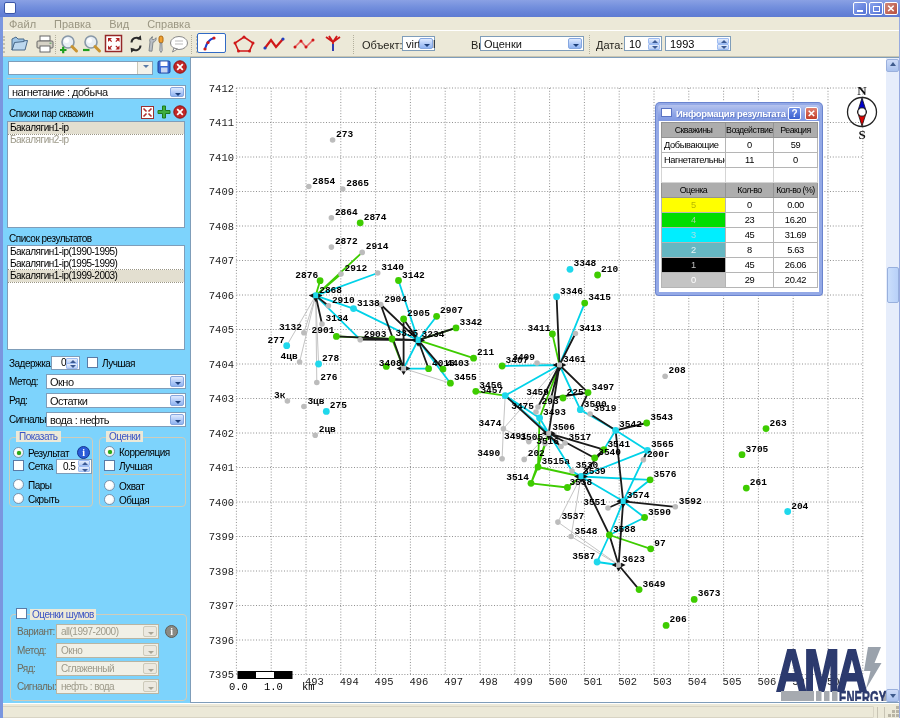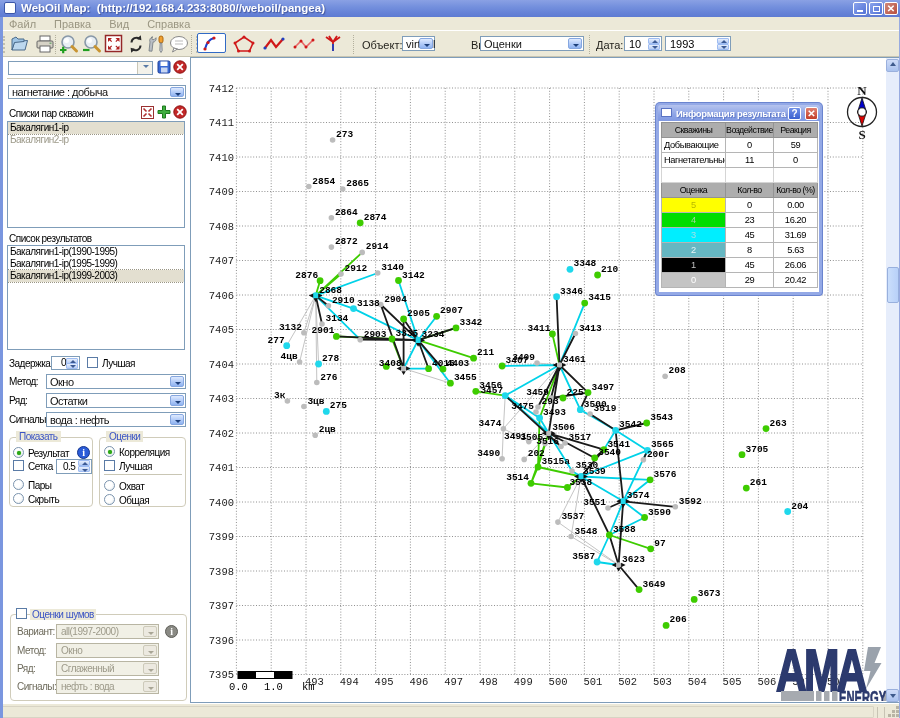--- a/index.html
+++ b/index.html
@@ -21,21 +21,21 @@
 .combo .ar{position:absolute;right:1px;top:1px;bottom:1px;width:14px;background:linear-gradient(#dfeafe,#b9d0f9 45%,#8fb3f1);border:1px solid #86a7e0;border-radius:2px}
 .combo .ar:after{content:"";position:absolute;left:3.5px;top:4.5px;border:3.5px solid transparent;border-top-color:#1c3f7a}
 .combo .tx{position:absolute;left:3px;top:1px}
 .spin{background:#fff;border:1px solid #7f9db9;height:15px}
 .spin .tx{position:absolute;left:4px;top:1px}
 .spin .up,.spin .dn{position:absolute;right:1px;width:12px;height:6px;background:linear-gradient(#e6eefc,#b9cef4);border:1px solid #9ebcf2;border-radius:1px}
 .spin .up{top:0.5px}.spin .dn{bottom:0.5px}
 .spin .up:after{content:"";position:absolute;left:2.5px;top:1px;border:3px solid transparent;border-bottom:3.5px solid #3c5a94;border-top:none}
 .spin .dn:after{content:"";position:absolute;left:2.5px;top:1.5px;border:3px solid transparent;border-top:3.5px solid #3c5a94;border-bottom:none}
 
-#lp{font-size:10px;letter-spacing:-0.5px;left:0;top:57px;width:190px;height:646px;background:#ffffff;border-left:3px solid #7a96df;padding:4px 3px 0 2px}
+#lp{font-size:10px;letter-spacing:-0.5px;left:0;top:57px;width:190px;height:646px;background:#7dd3fc;border-left:3px solid #7a96df;padding:4px 3px 0 2px}
 .flatcombo{position:absolute;background:#fff;border:1px solid #7f9db9;height:14px}
 .lbx{background:#fff;border:1px solid #7f9db9;overflow:hidden}
 .lbx .it{padding:0 2px;height:12px;line-height:12px}
 .sel{background:#e3dfd0;outline:1px dotted #9a9685}
 .gray{color:#9d9a8a}
 .grp{position:absolute;border:1px solid #d0ccba;border-radius:4px}
 .grp .cap{position:absolute;top:-7px;left:6px;background:#ece9d8;padding:0 3px;color:#3b54c4}
 .radio{position:absolute;width:11px;height:11px;border-radius:50%;border:1px solid #7b94ae;background:radial-gradient(circle at 35% 35%,#fff 45%,#dde5ea)}
 .radio.on:after{content:"";position:absolute;left:2.5px;top:2.5px;width:4px;height:4px;border-radius:50%;background:#2ba816;box-shadow:0 0 1px #2ba816}
 .chk{position:absolute;width:11px;height:11px;border:1px solid #5a7ba6;background:#fff}
@@ -62,21 +62,20 @@
 .iwb{position:absolute;top:1.5px;width:13px;height:13px;border:1px solid #fff;border-radius:2px;color:#fff;font-weight:bold;font-size:10px;text-align:center;line-height:12px}
 #iwtbl{position:absolute;left:2px;top:16px;width:156px;border-collapse:collapse;font-size:9.3px;letter-spacing:-0.4px;color:#000;table-layout:fixed}
 #iwtbl td{border:1px solid #b5b5b5;height:15px;padding:0;text-align:center;background:#fff;white-space:nowrap;overflow:hidden}
 #iwtbl td.h{background:#adadad;border-color:#939393;font-size:8.8px;letter-spacing:-0.5px}
 #iwtbl td.e{border-color:#d5d5d5}
 
 #status{left:0;top:703px;width:900px;height:15px;background:#ece9d8;border-top:1px solid #fff}
 </style></head><body>
 <div class="abs" id="title">
   <div class="abs" id="ticon"></div>
-    <div class="txt">WebOil Map:&nbsp; (http://192.168.4.233:8080//weboil/pangea)</div>
   <div class="abs tbtn" style="left:853px;background:linear-gradient(135deg,#8aa3ec,#5272d6)">
       <span style="position:absolute;left:2.5px;bottom:2px;width:6px;height:2.5px;background:#fff"></span>
     </div>
   <div class="abs tbtn" style="left:869px;background:linear-gradient(135deg,#8aa3ec,#5272d6)">
       <span style="position:absolute;left:2.5px;top:2.5px;width:7px;height:6.5px;border:1.8px solid #fff"></span>
     </div>
   <div class="abs tbtn" style="left:884px;background:linear-gradient(135deg,#d08779,#b8503f)">✕</div>
 </div>
 <div class="abs" id="menu"><span>Файл</span><span>Правка</span><span>Вид</span><span>Справка</span></div>
 <div class="abs" id="tbar">

